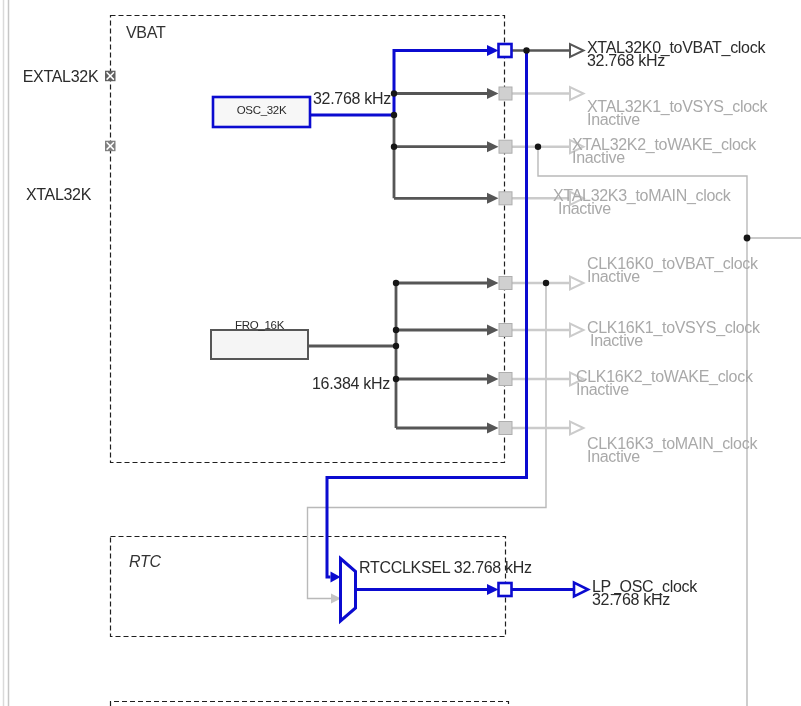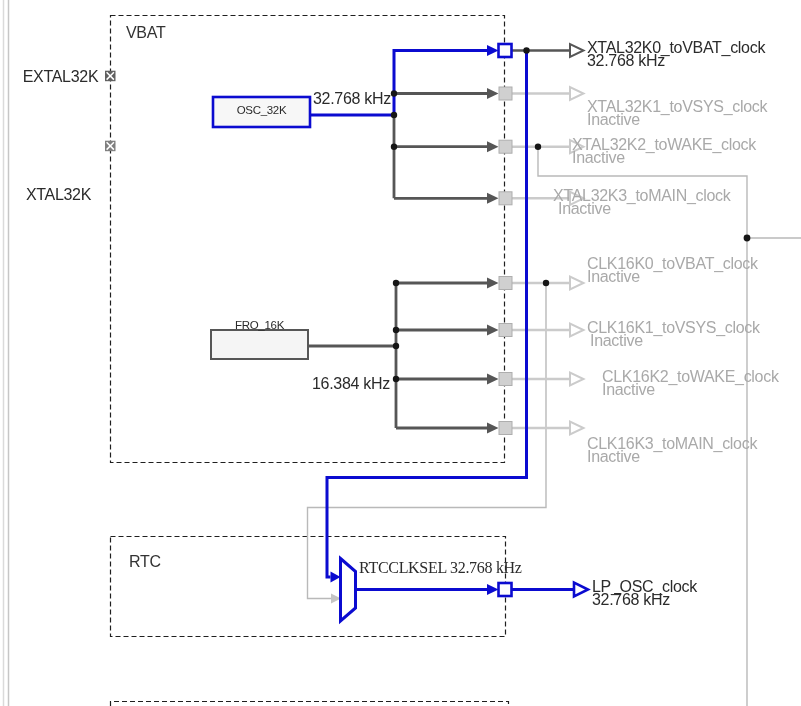--- a/index.html
+++ b/index.html
@@ -19,21 +19,21 @@
     color:#2b2b2b;
   }
   .region-lbl{color:#333333;}
   .box-lbl{text-align:center;font-size:11.5px;}
   .pin-lbl{text-align:center;}
   .freq-lbl{color:#2b2b2b;}
   .row{cursor:default;}
   .row .l2{display:block;}
   .row.active{color:#2b2b2b;}
   .row.inactive{color:#a9a9a9;}
-  .mux-lbl{color:#2b2b2b;font-family:Liberation Serif, serif;}
+  .mux-lbl{color:#2b2b2b;}
 </style>
 </head>
 <body>
 
 <div id="canvas">
 
 <svg width="801" height="706" viewBox="0 0 801 706">
 
   <line x1="3.5" y1="0" x2="3.5" y2="706" stroke="#dadada" stroke-width="1.5"></line>
   <line x1="8.5" y1="0" x2="8.5" y2="706" stroke="#c6c6c6" stroke-width="1.5"></line>
@@ -115,21 +115,21 @@
 
   <polygon points="340.5,558.5 355.5,571.5 355.5,608 340.5,621" fill="#ffffff" stroke="#0b0bd0" stroke-width="3"></polygon>
   <line x1="355.5" y1="589.5" x2="487" y2="589.5" stroke="#0b0bd0" stroke-width="3"></line>
   <polygon points="487,584 487,595 498.5,589.5" fill="#0b0bd0"></polygon>
   <rect x="498.5" y="583" width="13" height="13" fill="#ffffff" stroke="#0b0bd0" stroke-width="2.6"></rect>
   <line x1="511.5" y1="589.5" x2="573" y2="589.5" stroke="#0b0bd0" stroke-width="3"></line>
   <polygon points="574,582.5 574,596.5 588,589.5" fill="#ffffff" stroke="#0b0bd0" stroke-width="2.6"></polygon>
 </svg>
 
 <span class="lbl region-lbl" style="left:126px;top:26px;">VBAT</span>
-<span class="lbl region-lbl" style="left:129px;top:555px;">RTC</span>
+<span class="lbl region-lbl" style="left:129px;top:555px;font-style:italic;">RTC</span>
 
 <span class="lbl pin-lbl" style="left:20px;top:70px;width:81px;">EXTAL32K</span>
 <span class="lbl pin-lbl" style="left:20px;top:149px;width:77px;margin-top:39px;">XTAL32K</span>
 
 <span class="lbl box-lbl" style="left:213px;top:104px;width:97px;">OSC_32K</span>
 <span class="lbl freq-lbl" style="left:313px;top:92px;">32.768 kHz</span>
 
 <span class="lbl box-lbl" style="left:211px;top:319px;width:97px;">FRO_16K</span>
 <span class="lbl freq-lbl" style="left:312px;top:329px;margin-top:48px;">16.384 kHz</span>
 
@@ -155,21 +155,21 @@
   <span class="l2" style="padding-left:5px;">Inactive</span>
 </div>
 <div class="lbl row inactive" style="left:587px;top:257px;">
   <span class="l1">CLK16K0_toVBAT_clock</span>
   <span class="l2">Inactive</span>
 </div>
 <div class="lbl row inactive" style="left:587px;top:321px;">
   <span class="l1">CLK16K1_toVSYS_clock</span>
   <span class="l2" style="padding-left:3px;">Inactive</span>
 </div>
-<div class="lbl row inactive" style="left:602px;top:370px;">
+<div class="lbl row inactive" style="left:576px;top:370px;">
   <span class="l1">CLK16K2_toWAKE_clock</span>
   <span class="l2">Inactive</span>
 </div>
 <div class="lbl row inactive" style="left:587px;top:437px;">
   <span class="l1">CLK16K3_toMAIN_clock</span>
   <span class="l2">Inactive</span>
 </div>
 
 <div class="lbl row active" style="left:592px;top:580px;">
   <span class="l1">LP_OSC_clock</span>

